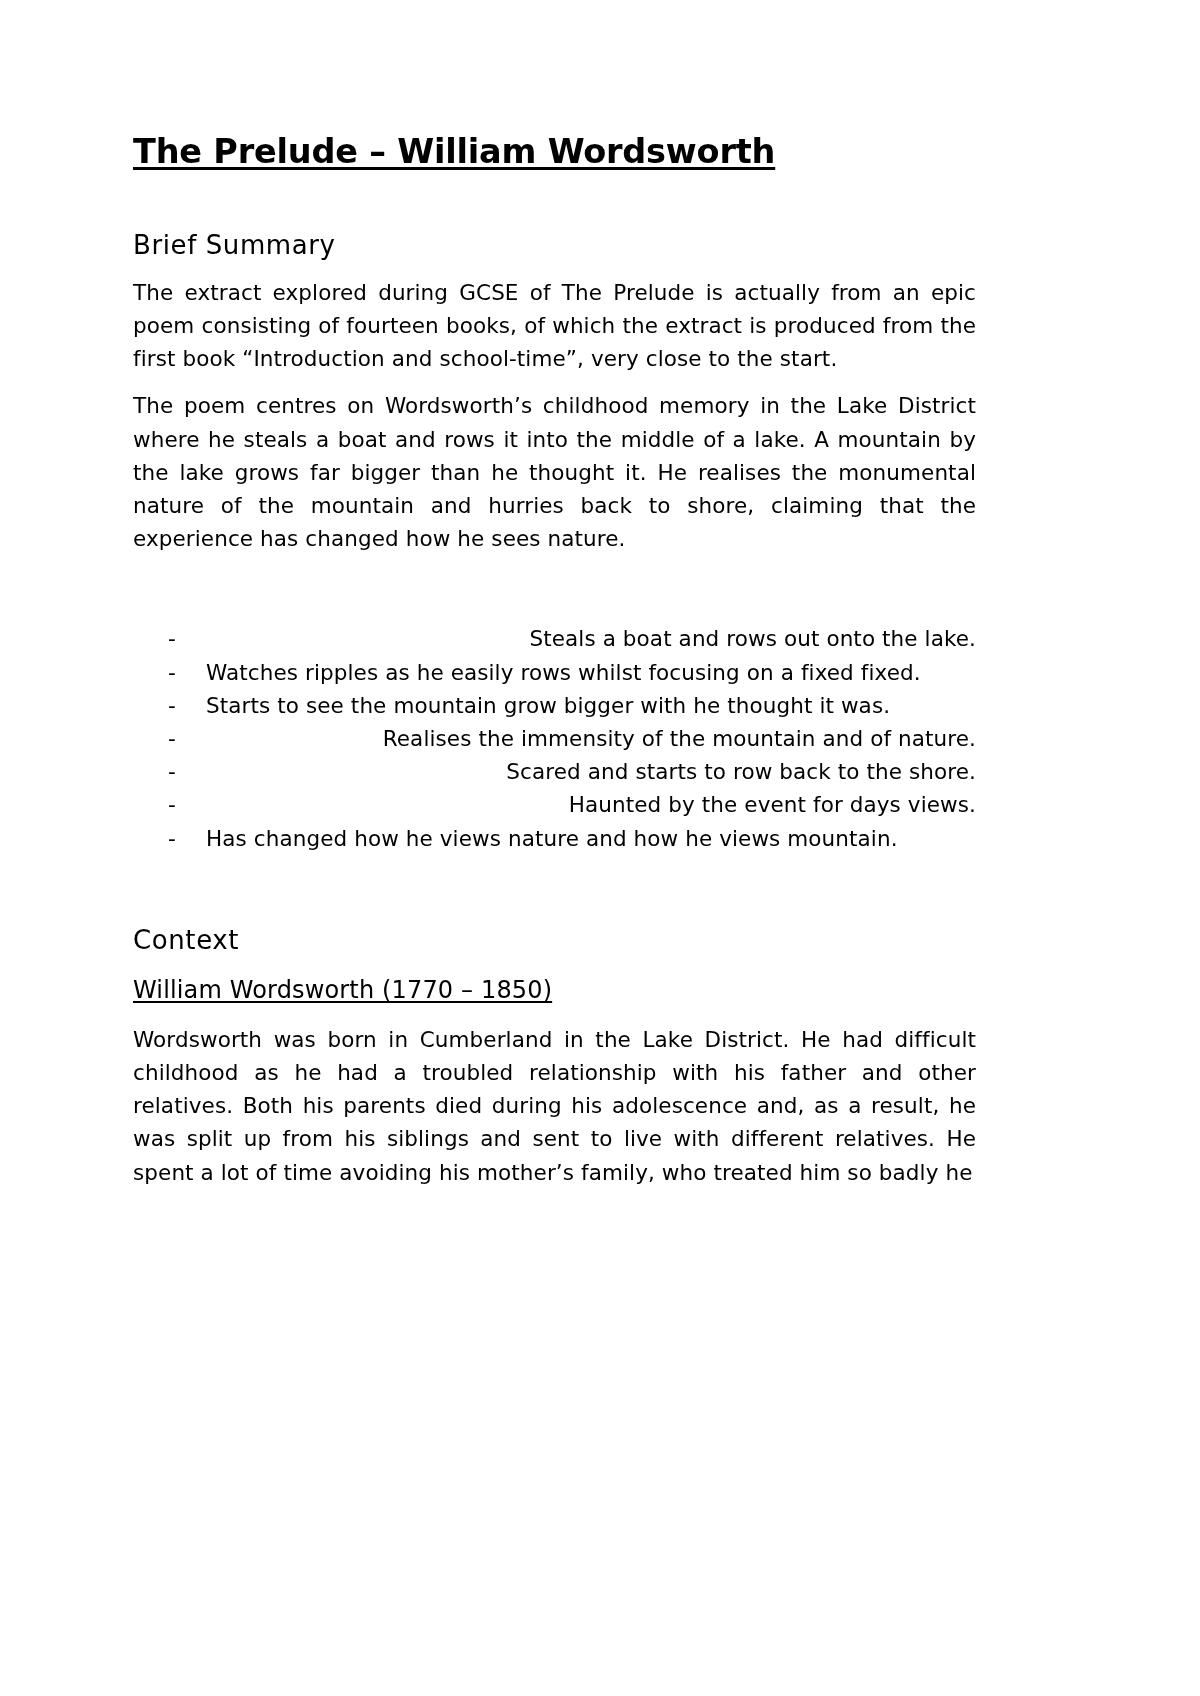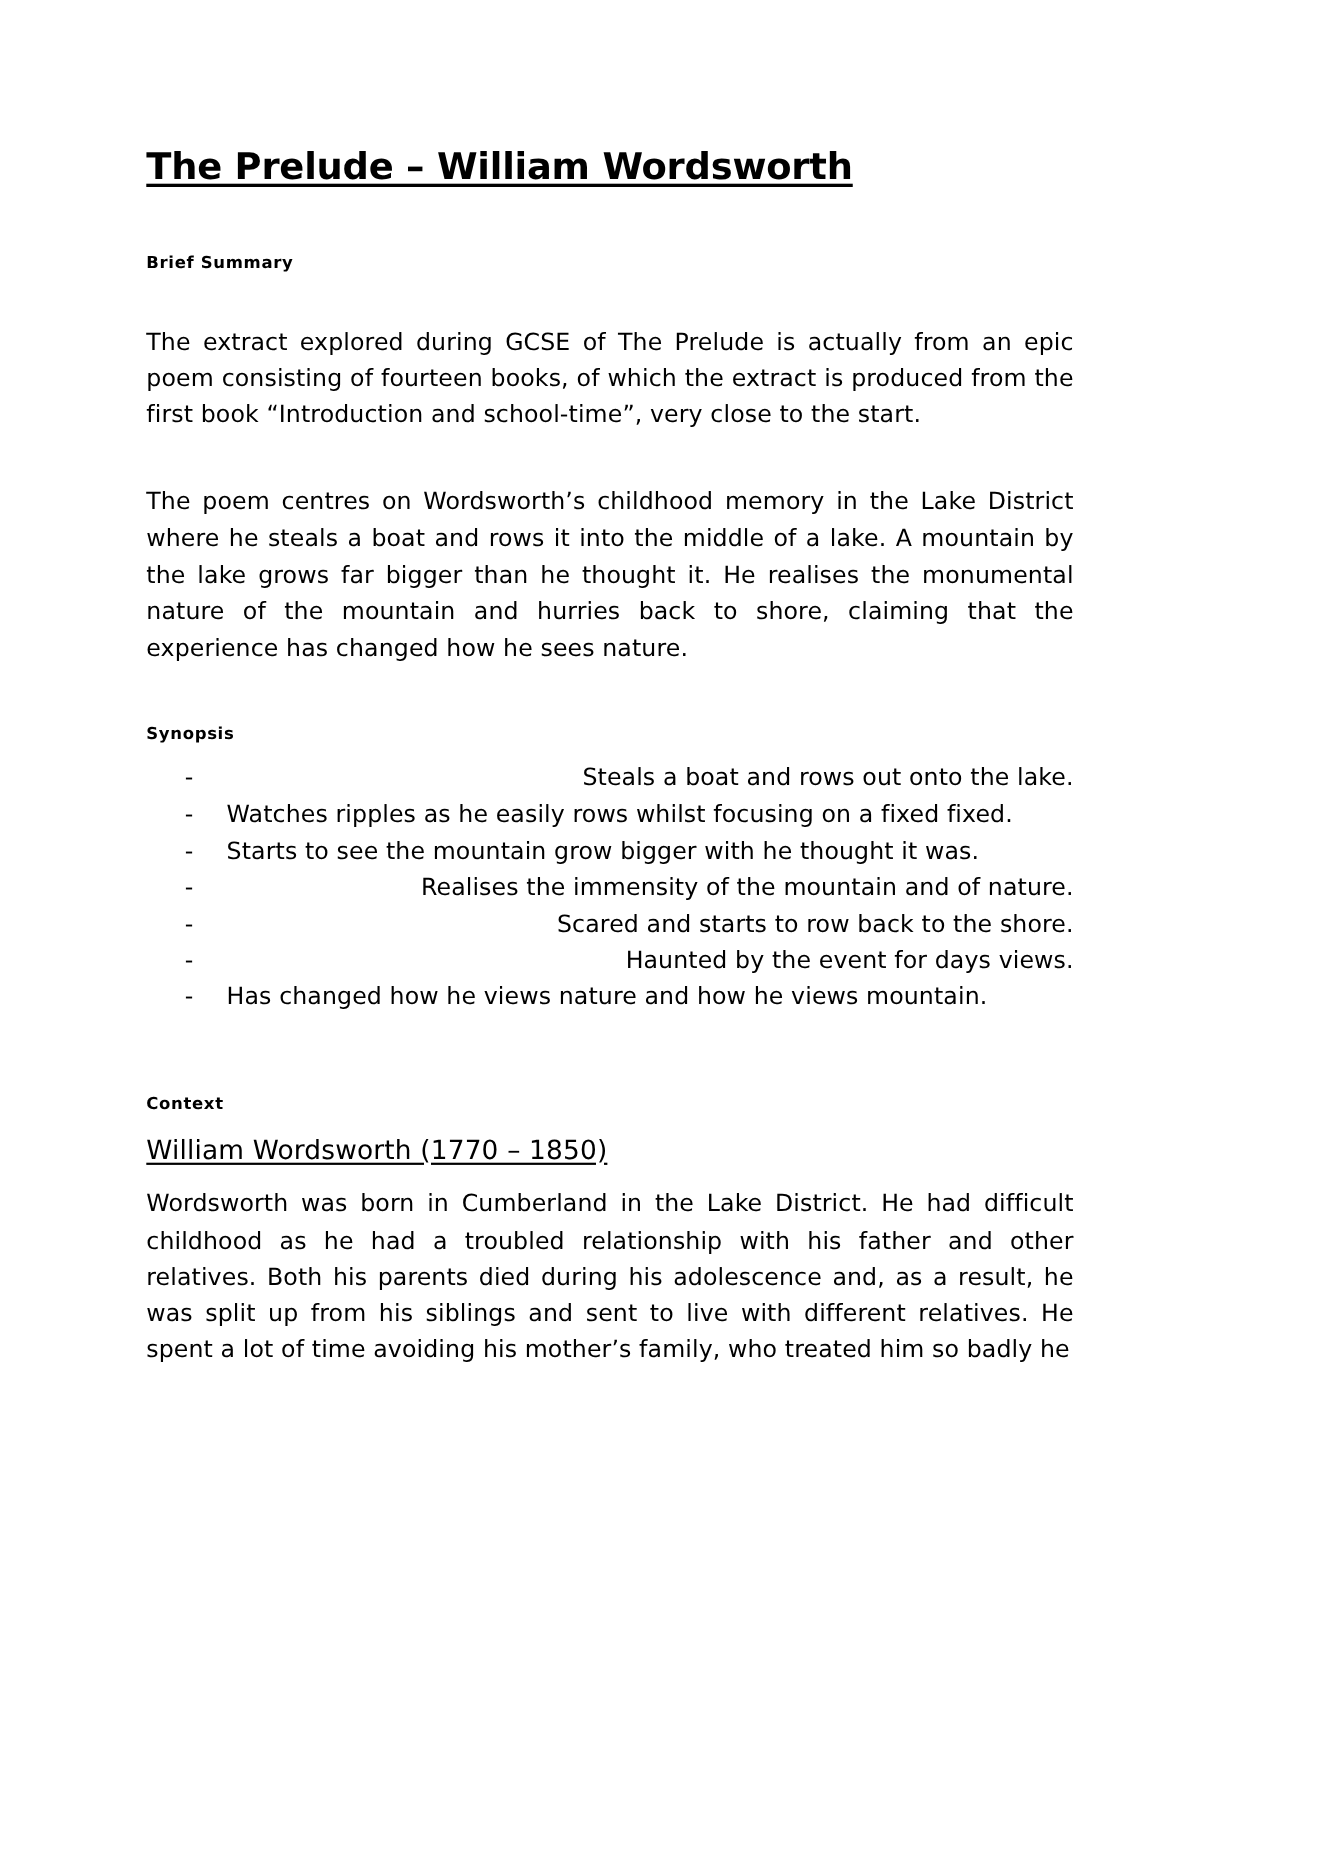--- a/index.html
+++ b/index.html
@@ -35,22 +35,22 @@
     font-weight: bold;
     text-decoration: underline;
     text-underline-offset: 4px;
     letter-spacing: -0.2px;
     margin: 0;
     padding-top: 132px;
     line-height: 1.18;
     white-space: nowrap;
   }
   .section-heading {
-    font-size: 15px;
-    font-weight: bold;
+    font-size: 26px;
+    font-weight: normal;
     letter-spacing: 0.6px;
     line-height: 1.2;
     margin: 0;
   }
   .sub-heading {
     font-size: 24px;
     font-weight: normal;
     text-decoration: underline;
     text-underline-offset: 3px;
     letter-spacing: 0.15px;
@@ -60,21 +60,20 @@
   p.body-text {
     font-size: 21.5px;
     line-height: 33.2px;
     text-align: justify;
     text-justify: inter-word;
     margin: 0;
     letter-spacing: 0.1px;
   }
   p.body-text.last-free {
     text-align-last: left;
-    margin-top: 32px;
   }
   .gap-after-title { height: 58px; }
   .gap-heading-to-para { height: 15px; }
   .gap-para { height: 14px; }
   .gap-section { height: 52px; }
   .gap-before-context { height: 70px; }
   .gap-context-sub { height: 20px; }
   .gap-sub-para { height: 18px; }
 
   ul.synopsis-list {
@@ -118,21 +117,20 @@
     <div class="gap-heading-to-para"></div>
 
     <p class="body-text last-free">The extract explored during GCSE of The Prelude is actually from an epic poem consisting of fourteen books, of which the extract is produced from the first book “Introduction and school-time”, very close to the start.</p>
 
     <div class="gap-para"></div>
 
     <p class="body-text last-free">The poem centres on Wordsworth’s childhood memory in the Lake District where he steals a boat and rows it into the middle of a lake. A mountain by the lake grows far bigger than he thought it. He realises the monumental nature of the mountain and hurries back to shore, claiming that the experience has changed how he sees nature.</p>
 
     <div class="gap-section"></div>
 
-    <h2 class="section-heading">Synopsis</h2>
 
     <div class="gap-heading-to-para"></div>
 
     <ul class="synopsis-list">
       <li class="short">
         <span class="dash">-</span>
         <span class="li-text">Steals a boat and rows out onto the lake.</span>
       </li>
       <li>
         <span class="dash">-</span>

